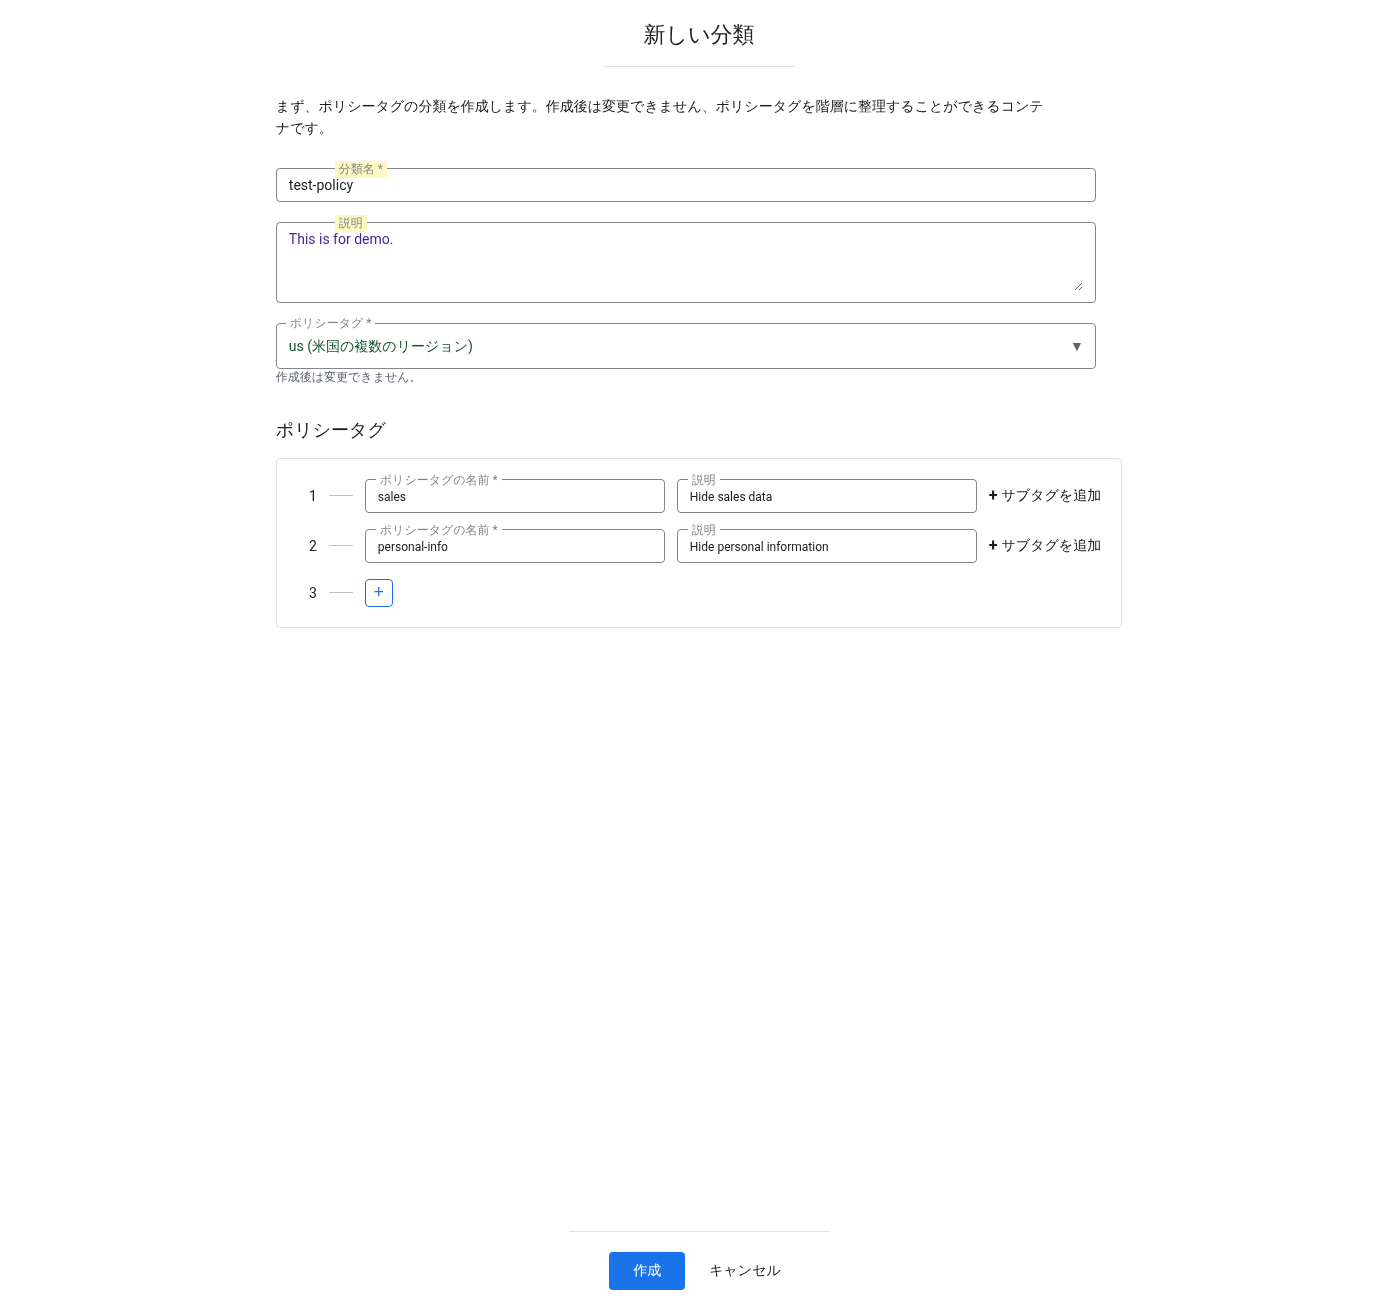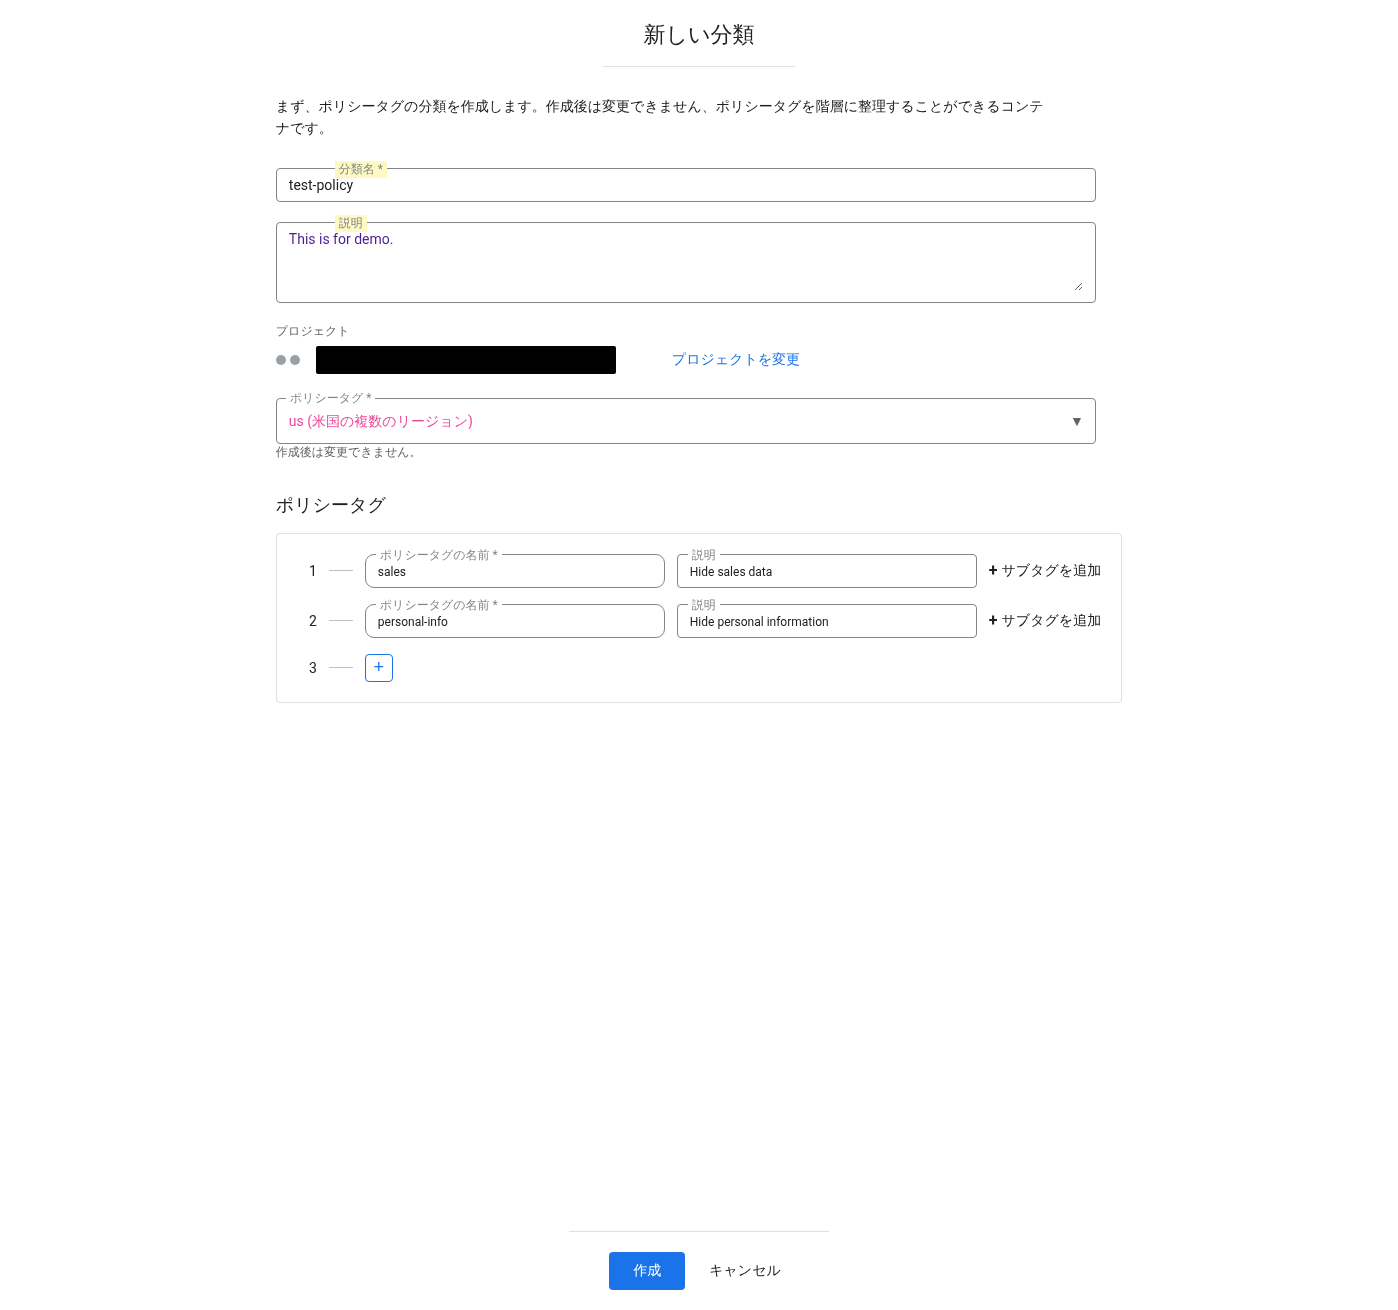--- a/index.html
+++ b/index.html
@@ -149,21 +149,21 @@
     }
 
     .select-input {
       width: 100%;
       appearance: none;
       -webkit-appearance: none;
       border: 1px solid #80868b;
       border-radius: 4px;
       padding: 14px 40px 14px 12px;
       font-size: 14px;
-      color: #ec4899;
+      color: #14532d;
       background: #fff;
       cursor: pointer;
       outline: none;
       font-family: inherit;
     }
 
     .select-arrow {
       position: absolute;
       right: 12px;
       top: 50%;
@@ -225,21 +225,21 @@
     .tag-line {
       width: 24px;
       height: 1px;
       background: #bdc1c6;
       flex-shrink: 0;
     }
 
     .tag-name-container {
       position: relative;
       border: 1px solid #80868b;
-      border-radius: 9px;
+      border-radius: 4px;
       padding: 8px 12px;
       width: 300px;
       flex-shrink: 0;
     }
 
     .tag-desc-container {
       position: relative;
       border: 1px solid #80868b;
       border-radius: 4px;
       padding: 8px 12px;
@@ -361,31 +361,20 @@
         </div>
       </div>
 
       <div class="field-group">
         <div class="floating-label-container">
           <span class="floating-label">説明</span>
           <textarea class="textarea-input" style="">This is for demo.</textarea>
         </div>
       </div>
 
-      <div class="project-section">
-        <div class="project-label">プロジェクト</div>
-        <div class="project-row">
-          <div class="project-dots">
-            <div class="dot"></div>
-            <div class="dot"></div>
-          </div>
-          <div class="project-name-box"></div>
-          <a class="change-project-link">プロジェクトを変更</a>
-        </div>
-      </div>
 
       <div class="field-group">
         <div class="select-container">
           <span class="select-floating-label">ポリシータグ *</span>
           <select class="select-input">
             <option value="us" selected="">us (米国の複数のリージョン)</option>
             <option value="eu">eu (欧州連合)</option>
             <option value="asia-northeast1">asia-northeast1 (東京)</option>
           </select>
           <span class="select-arrow">▼</span>

